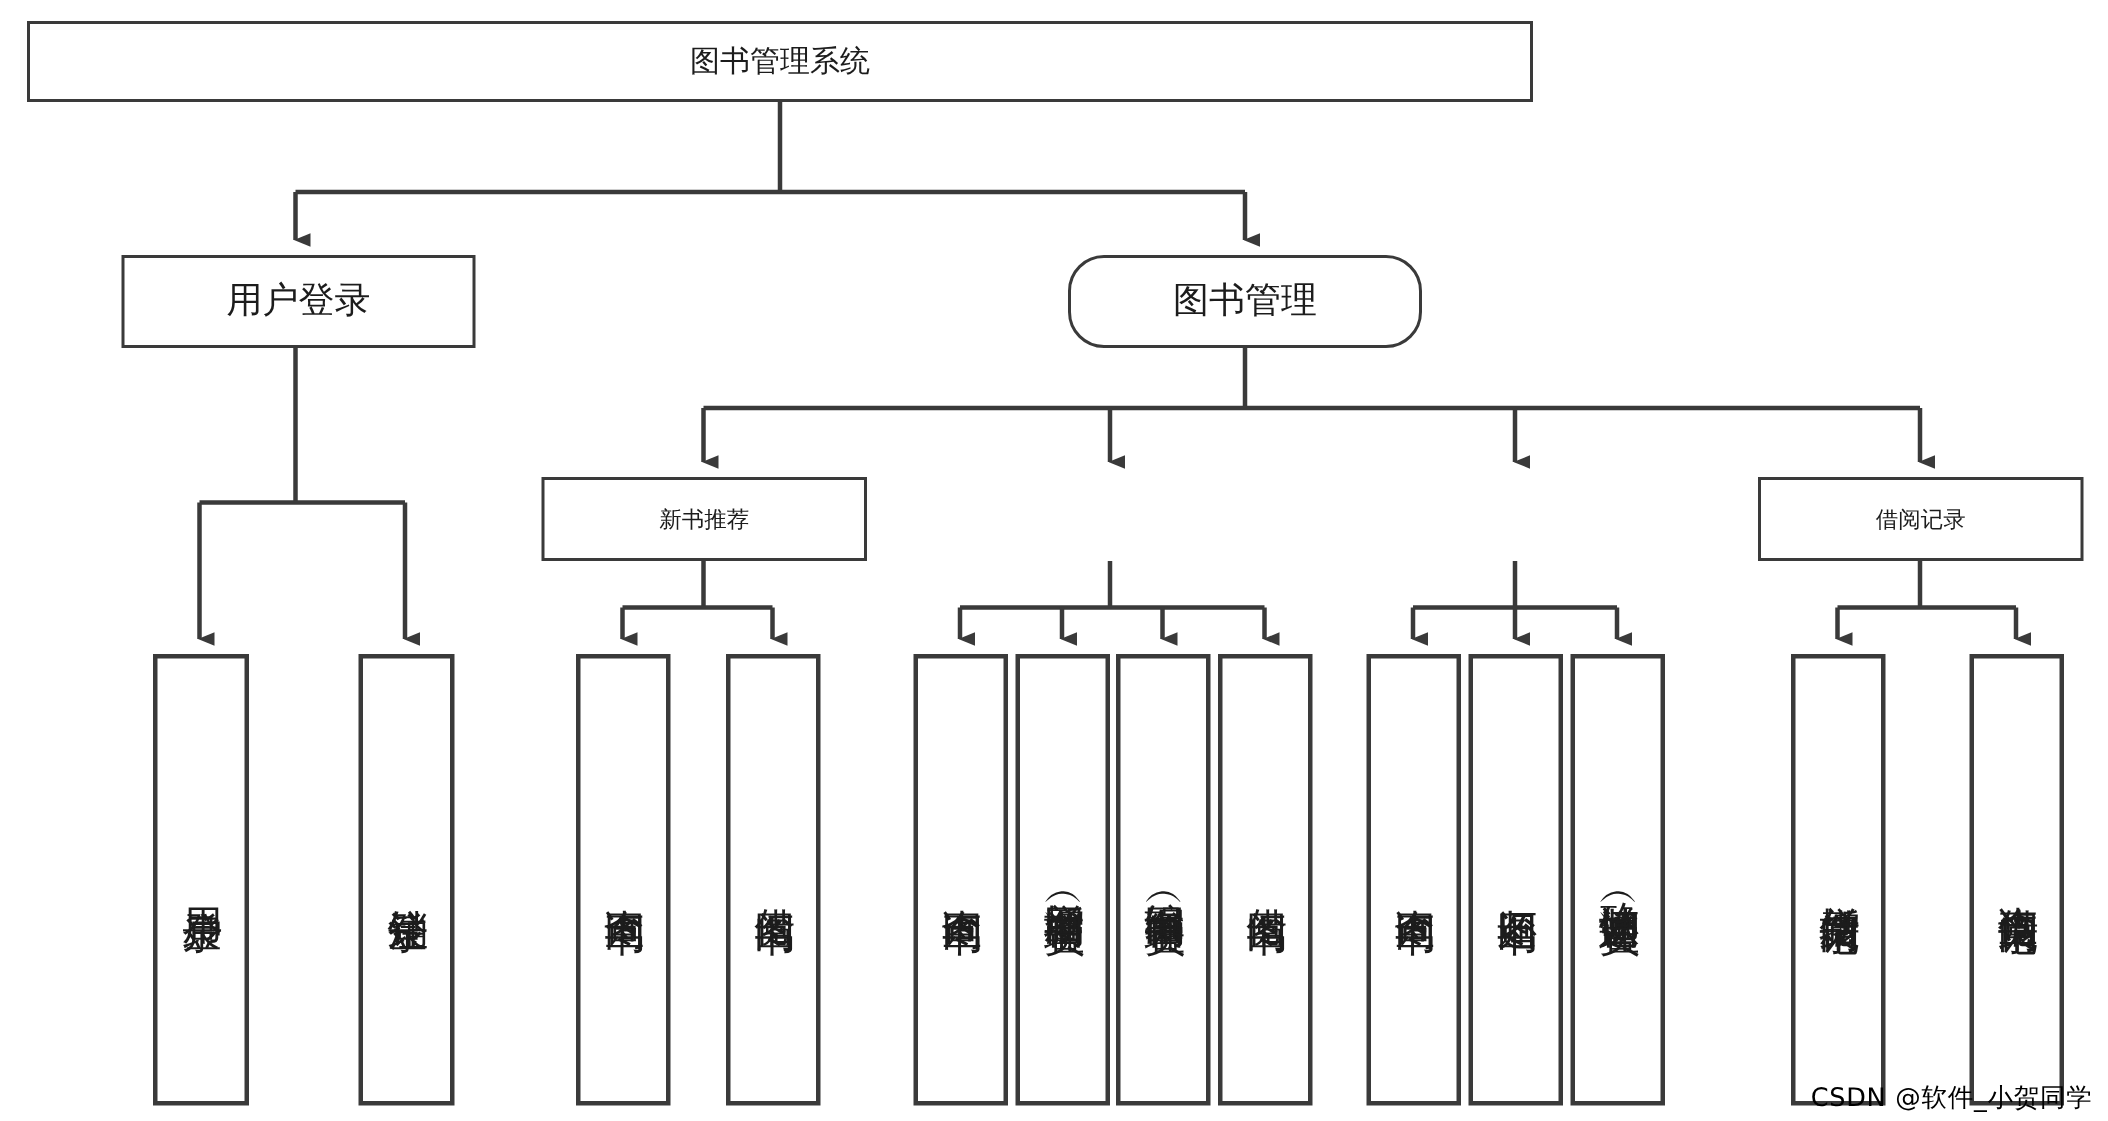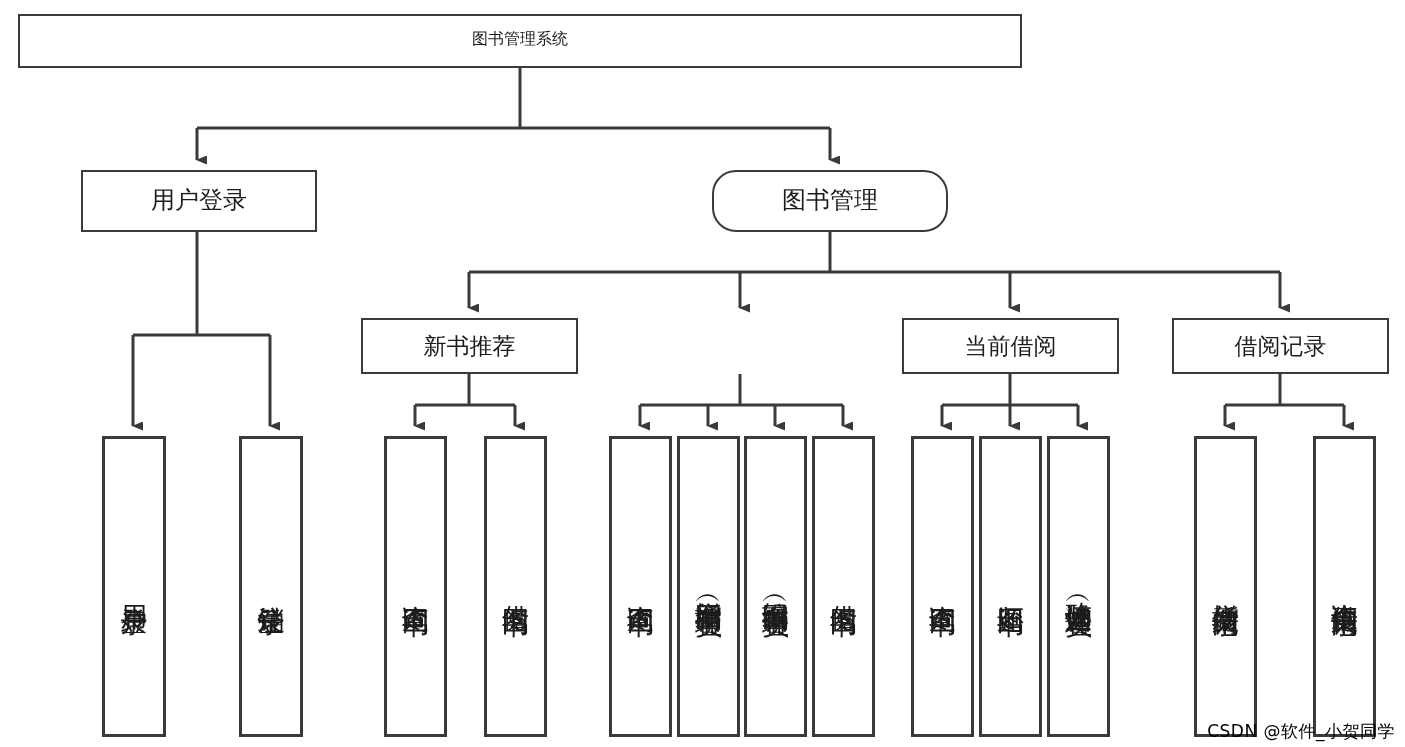--- a/index.html
+++ b/index.html
@@ -43,38 +43,37 @@
     white-space: pre-wrap;
   }
   
   .node-root {
     left: 18px;
     top: 14px;
     width: 1004px;
     height: 54px;
   }
   .node-root .node-label {
-    font-size: 16px;
-    font-family: Liberation Mono, monospace;
+    font-size: 20px;
   }
   
   .node-l2 {
     top: 170px;
     height: 62px;
   }
   .node-l2 .node-label {
     font-size: 24px;
   }
   
   .node-l3 {
     top: 318px;
     height: 56px;
   }
   .node-l3 .node-label {
-    font-size: 23px;
+    font-size: 15px;
   }
   
   .node-leaf {
     top: 436px;
     height: 301px;
     border-width: 3px;
   }
   .node-leaf .node-label {
     writing-mode: vertical-rl;
     text-orientation: upright;
@@ -159,23 +158,20 @@
   <div class="node node-l2" style="left:81px; width:236px;">
     <span class="node-label">用户登录</span>
   </div>
   <div class="node node-l2" style="left:712px; width:236px;border-radius:24px;">
     <span class="node-label">图书管理</span>
   </div>
 
   <div class="node node-l3" style="left:361px; width:217px;">
     <span class="node-label">新书推荐</span>
   </div>
-  <div class="node node-l3" style="left:902px; width:217px;">
-    <span class="node-label">当前借阅</span>
-  </div>
   <div class="node node-l3" style="left:1172px; width:217px;">
     <span class="node-label">借阅记录</span>
   </div>
 
   <div class="node node-leaf" style="left:102px; width:64px;">
     <span class="node-label">用户登录</span>
   </div>
   <div class="node node-leaf" style="left:239px; width:64px;">
     <span class="node-label">注销登录</span>
   </div>

